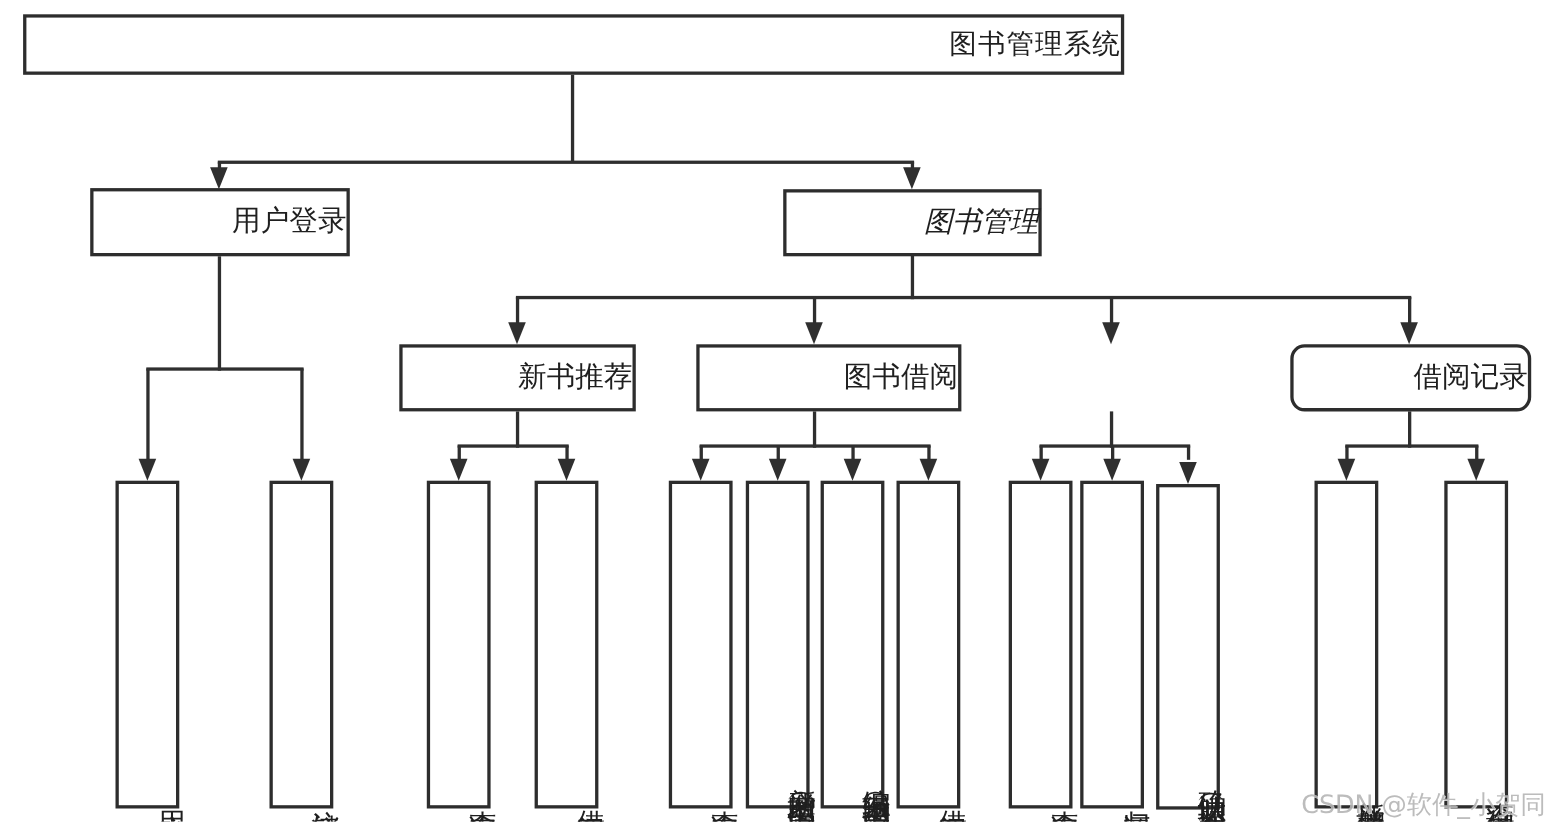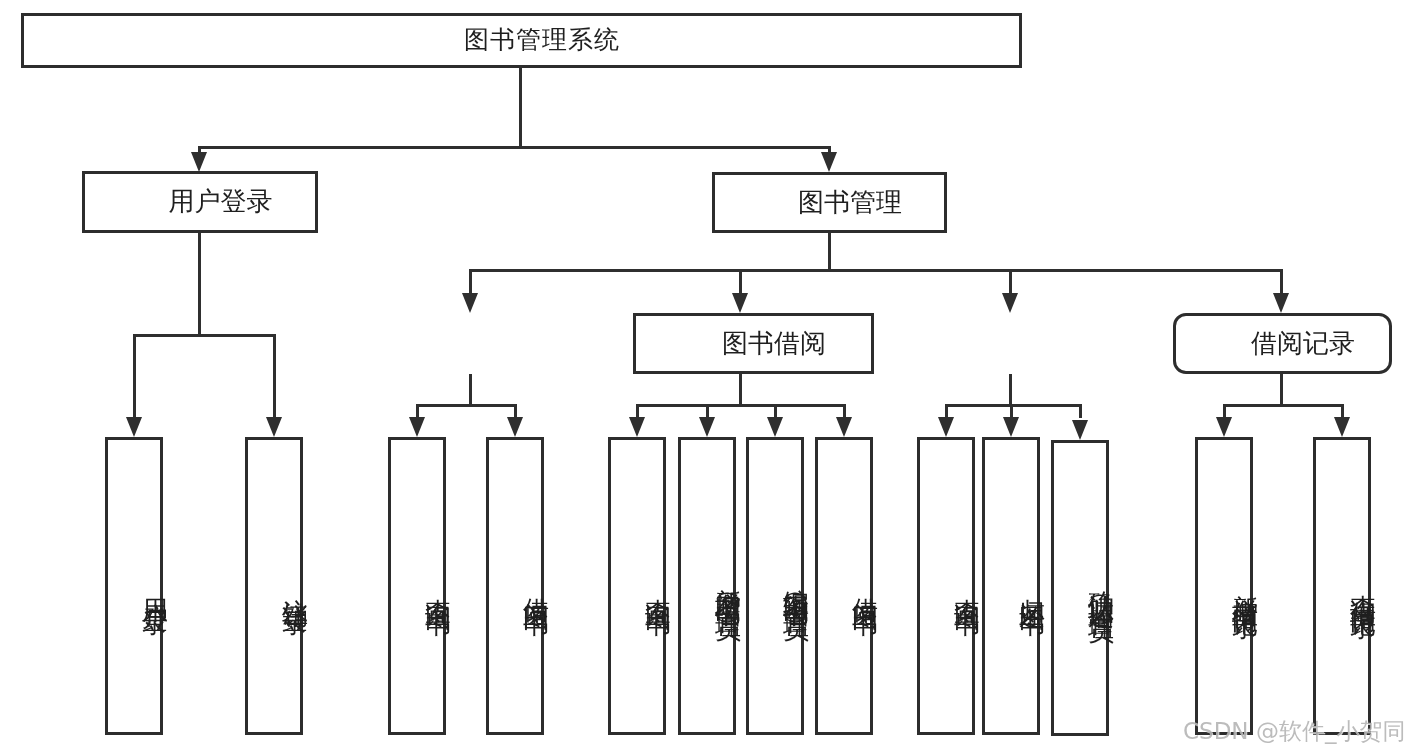--- a/index.html
+++ b/index.html
@@ -12,21 +12,21 @@
     --watermark:#b5b5b5;
   }
   html,body{margin:0;padding:0;background:var(--background);}
   .canvas{
     position:relative;width:1405px;height:747px;background:var(--background);
     font-family:"DejaVu Sans","Liberation Sans",sans-serif;color:var(--text);
     overflow:hidden;
   }
   .box{
     position:absolute;box-sizing:border-box;border:3px solid var(--box-border);
-    background:var(--box-fill);display:flex;align-items:center;justify-content:center;
+    background:var(--box-fill);display:flex;align-items:center;justify-content:flex-end;
     font-size:26px;line-height:1.15;padding-left:41px;
   }
   .box.root-box{font-size:25px;letter-spacing:1px;}
   .vbox{
     writing-mode:vertical-rl;
     letter-spacing:4px;
     font-size:26px;
   }
   .lh,.lv{position:absolute;background:var(--line);}
   .lh{height:3px;}
@@ -48,24 +48,27 @@
 
 <div class="canvas">
 
   <div class="box root-box" style="left:21px;top:13px;width:1001px;height:55px;">
     <span>图书管理系统</span>
   </div>
 
   <div class="box" style="left:82px;top:171px;width:236px;height:62px;">
     <span>用户登录</span>
   </div>
-  <div class="box" style="left:712px;top:172px;width:235px;height:61px;">
+  <div class="box" style="left:712px;top:172px;width:235px;height:61px;font-style:italic;">
     <span>图书管理</span>
   </div>
 
+  <div class="box" style="left:363px;top:313px;width:215px;height:61px;">
+    <span>新书推荐</span>
+  </div>
   <div class="box" style="left:633px;top:313px;width:241px;height:61px;">
     <span>图书借阅</span>
   </div>
   <div class="box" style="left:1173px;top:313px;width:219px;height:61px;border-radius:13px;">
     <span>借阅记录</span>
   </div>
 
   <div class="box vbox" style="left:105px;top:437px;width:58px;height:298px;">
     <span>用户登录</span>
   </div>

